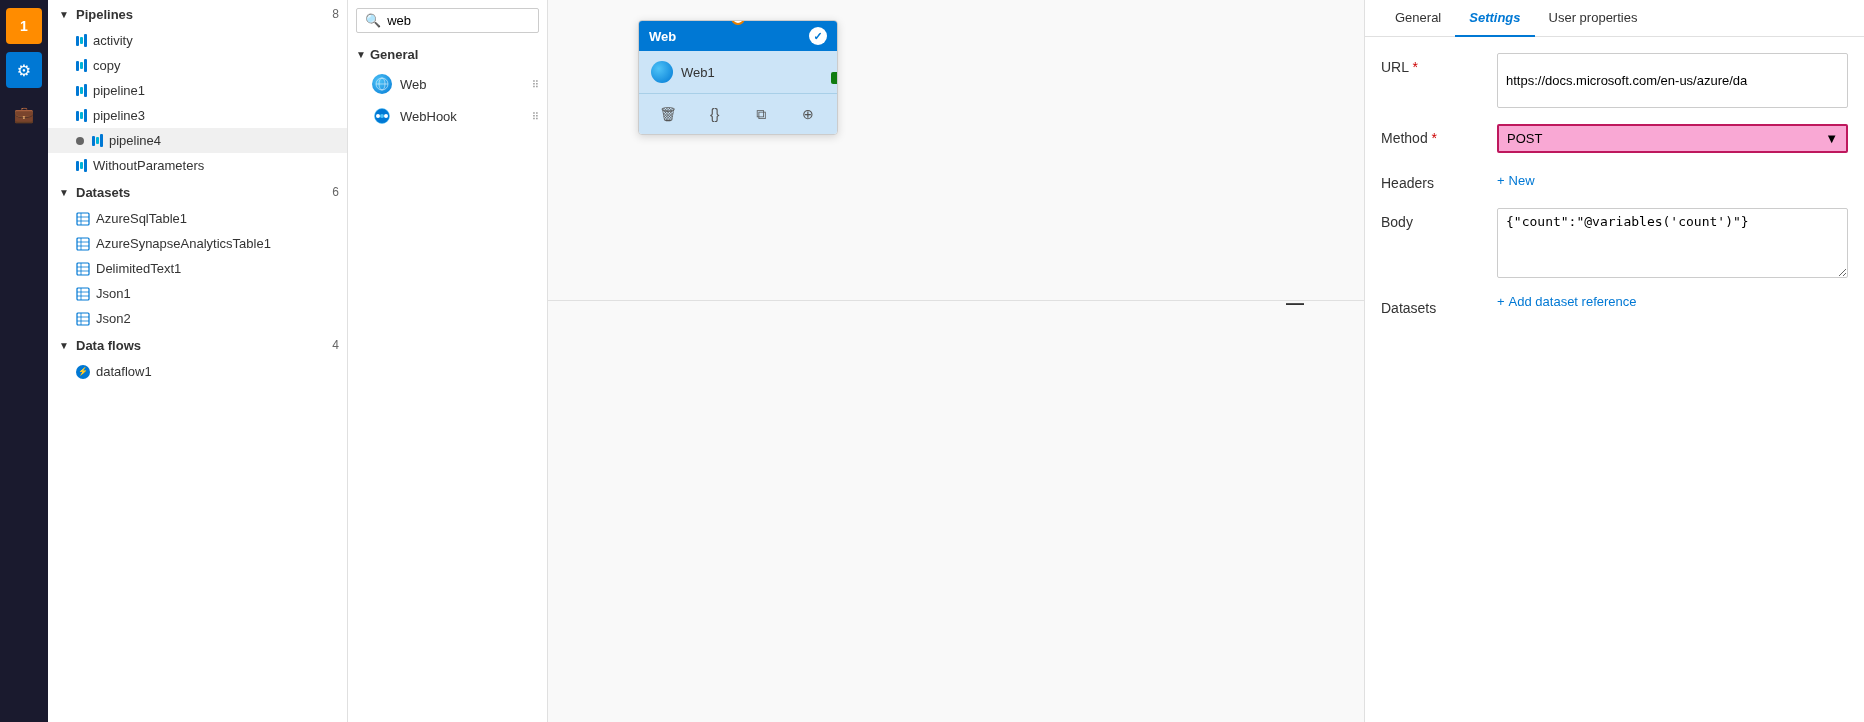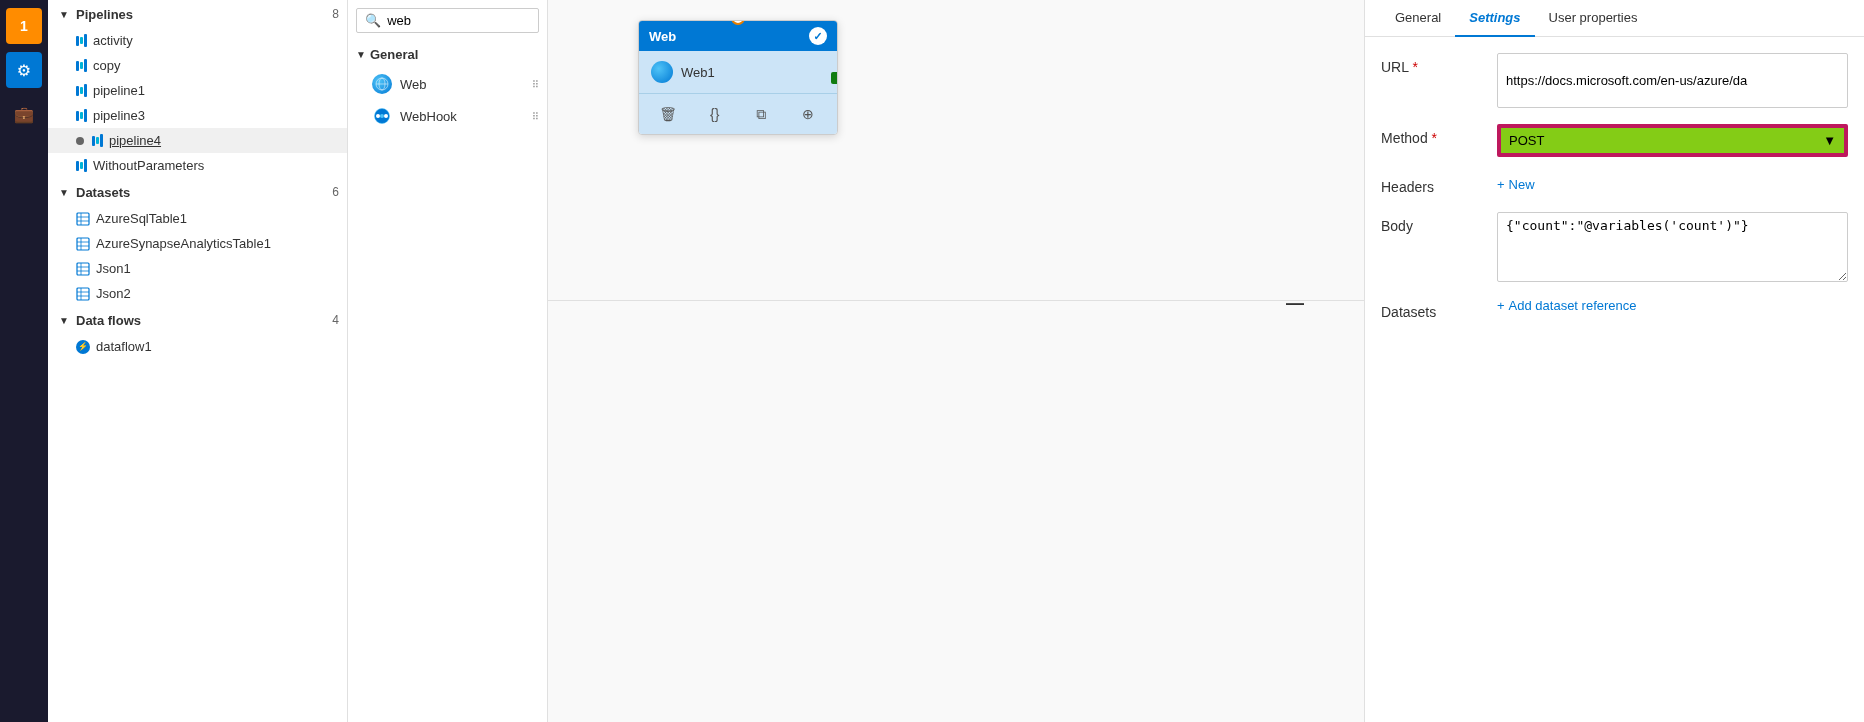--- a/index.html
+++ b/index.html
@@ -66,21 +66,21 @@
     }
     .pipeline-item {
       display: flex;
       align-items: center;
       padding: 5px 8px 5px 28px;
       cursor: pointer;
       color: #333;
       font-size: 13px;
       gap: 6px;
     }
-    .pipeline-item.active { background: #f0f0f0; text-decoration: underline; }
+    .pipeline-item.active { background: #f0f0f0; }
     .pipeline-item .dot {
       width: 8px;
       height: 8px;
       border-radius: 50%;
       background: #666;
       flex-shrink: 0;
       margin-right: 2px;
     }
     .pipeline-icon {
       display: inline-flex;
@@ -336,31 +336,31 @@
       flex: 1;
       border: 1px solid #ccc;
       border-radius: 2px;
       padding: 19px 8px;
       font-size: 13px;
       outline: none;
       min-height: 28px;
     }
     .settings-select {
       flex: 1;
-      border: 4px solid #be185d;
+      border: 2px solid #be185d;
       border-radius: 2px;
       padding: 5px 8px;
       font-size: 13px;
       outline: none;
       min-height: 28px;
       display: flex;
       align-items: center;
       justify-content: space-between;
       cursor: pointer;
-      background: #84cc16;
+      background: #f9a8d4;
     }
     .settings-textarea {
       flex: 1;
       border: 1px solid #ccc;
       border-radius: 2px;
       padding: 5px 8px;
       font-size: 13px;
       outline: none;
       min-height: 70px;
       resize: vertical;
@@ -470,20 +470,31 @@
   <div class="pipeline-item">
     <span class="dataset-icon">
       <svg viewBox="0 0 14 14" fill="none">
           <rect x="1" y="1" width="12" height="12" rx="1" stroke="#0078d4" stroke-width="1.2"></rect>
           <line x1="1" y1="5" x2="13" y2="5" stroke="#0078d4" stroke-width="0.8"></line>
           <line x1="1" y1="9" x2="13" y2="9" stroke="#0078d4" stroke-width="0.8"></line>
           <line x1="5" y1="1" x2="5" y2="13" stroke="#0078d4" stroke-width="0.8"></line>
         </svg>
     </span>
     <span>AzureSynapseAnalyticsTable1</span>
+  </div>
+  <div class="pipeline-item">
+    <span class="dataset-icon">
+      <svg viewBox="0 0 14 14" fill="none">
+          <rect x="1" y="1" width="12" height="12" rx="1" stroke="#0078d4" stroke-width="1.2"></rect>
+          <line x1="1" y1="5" x2="13" y2="5" stroke="#0078d4" stroke-width="0.8"></line>
+          <line x1="1" y1="9" x2="13" y2="9" stroke="#0078d4" stroke-width="0.8"></line>
+          <line x1="5" y1="1" x2="5" y2="13" stroke="#0078d4" stroke-width="0.8"></line>
+        </svg>
+    </span>
+    <span>DelimitedText1</span>
   </div>
   <div class="pipeline-item">
     <span class="dataset-icon">
       <svg viewBox="0 0 14 14" fill="none">
           <rect x="1" y="1" width="12" height="12" rx="1" stroke="#0078d4" stroke-width="1.2"></rect>
           <line x1="1" y1="5" x2="13" y2="5" stroke="#0078d4" stroke-width="0.8"></line>
           <line x1="1" y1="9" x2="13" y2="9" stroke="#0078d4" stroke-width="0.8"></line>
           <line x1="5" y1="1" x2="5" y2="13" stroke="#0078d4" stroke-width="0.8"></line>
         </svg>
     </span>

